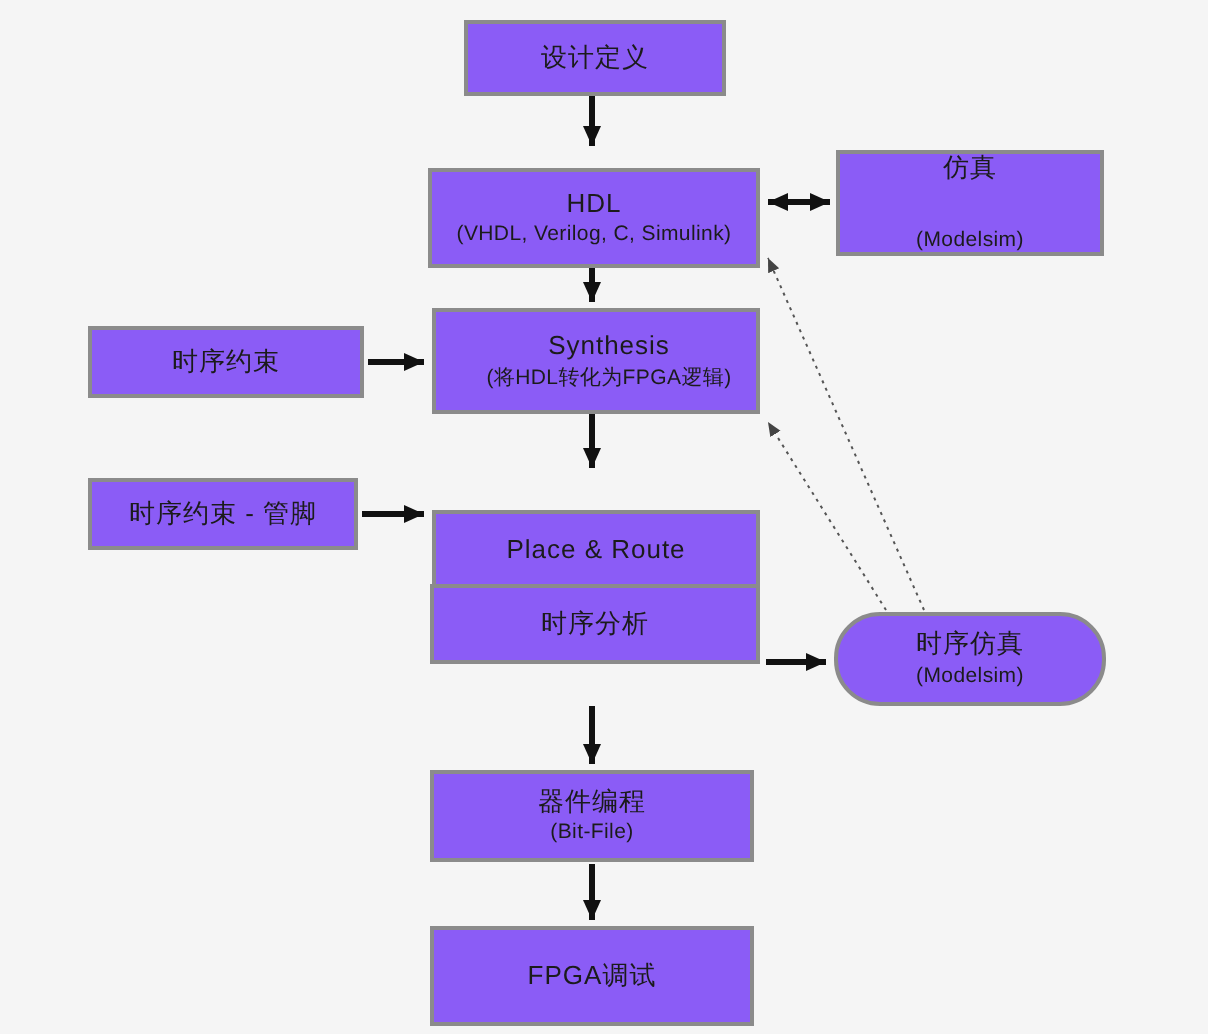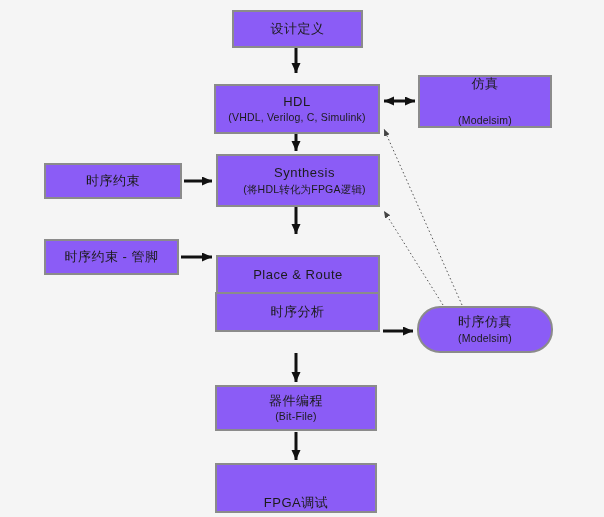--- a/index.html
+++ b/index.html
@@ -48,21 +48,21 @@
   #n-design   {left:232px; top:10px;  width:131px; height:38px;}
   #n-hdl      {left:214px; top:84px;  width:166px; height:50px;}
   #n-sim      {left:418px; top:75px;  width:134px; height:53px;gap:20px;}
   #n-tc       {left:44px;  top:163px; width:138px; height:36px;align-items:center;}
   #n-synth    {left:216px; top:154px; width:164px; height:53px;padding-left:13px;}
   #n-tcpin    {left:44px;  top:239px; width:135px; height:36px;}
   #n-pr       {left:216px; top:237px; width:164px; height:40px;margin-top:18px;}
   #n-ta       {left:215px; top:292px; width:165px; height:40px;}
   #n-tsim     {left:417px; top:306px; width:136px; height:47px;border-radius:23px;}
   #n-prog     {left:215px; top:385px; width:162px; height:46px;}
-  #n-debug    {left:215px; top:463px; width:162px; height:50px;justify-content:flex-end;}
+  #n-debug    {left:215px; top:463px; width:162px; height:50px;}
 </style>
 </head>
 <body>
 
 <div class="canvas">
 
   <svg class="arrows" viewBox="0 0 604 517" xmlns="http://www.w3.org/2000/svg">
     <defs>
       <marker id="ah" markerUnits="userSpaceOnUse" markerWidth="11" markerHeight="10" refX="10" refY="4.5" orient="auto">
         <path d="M0,0 L10,4.5 L0,9 Z" fill="#111111"></path>

